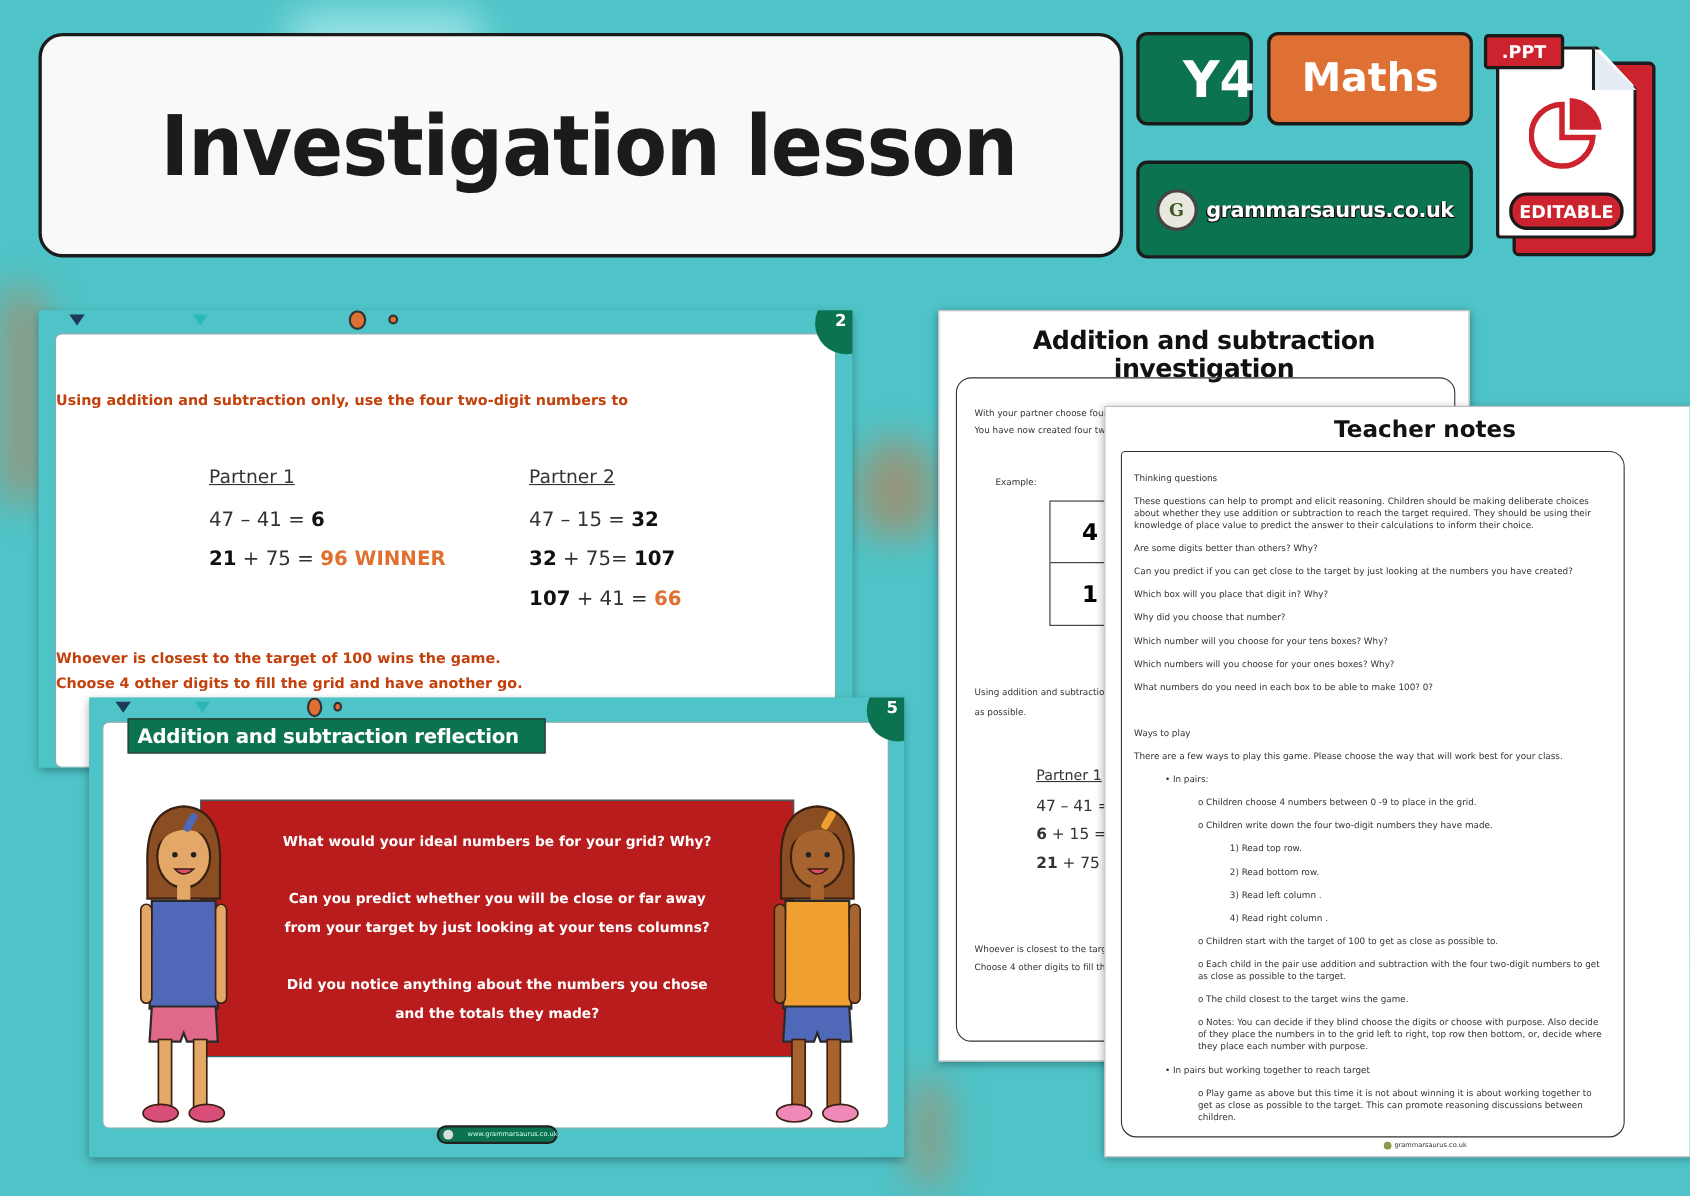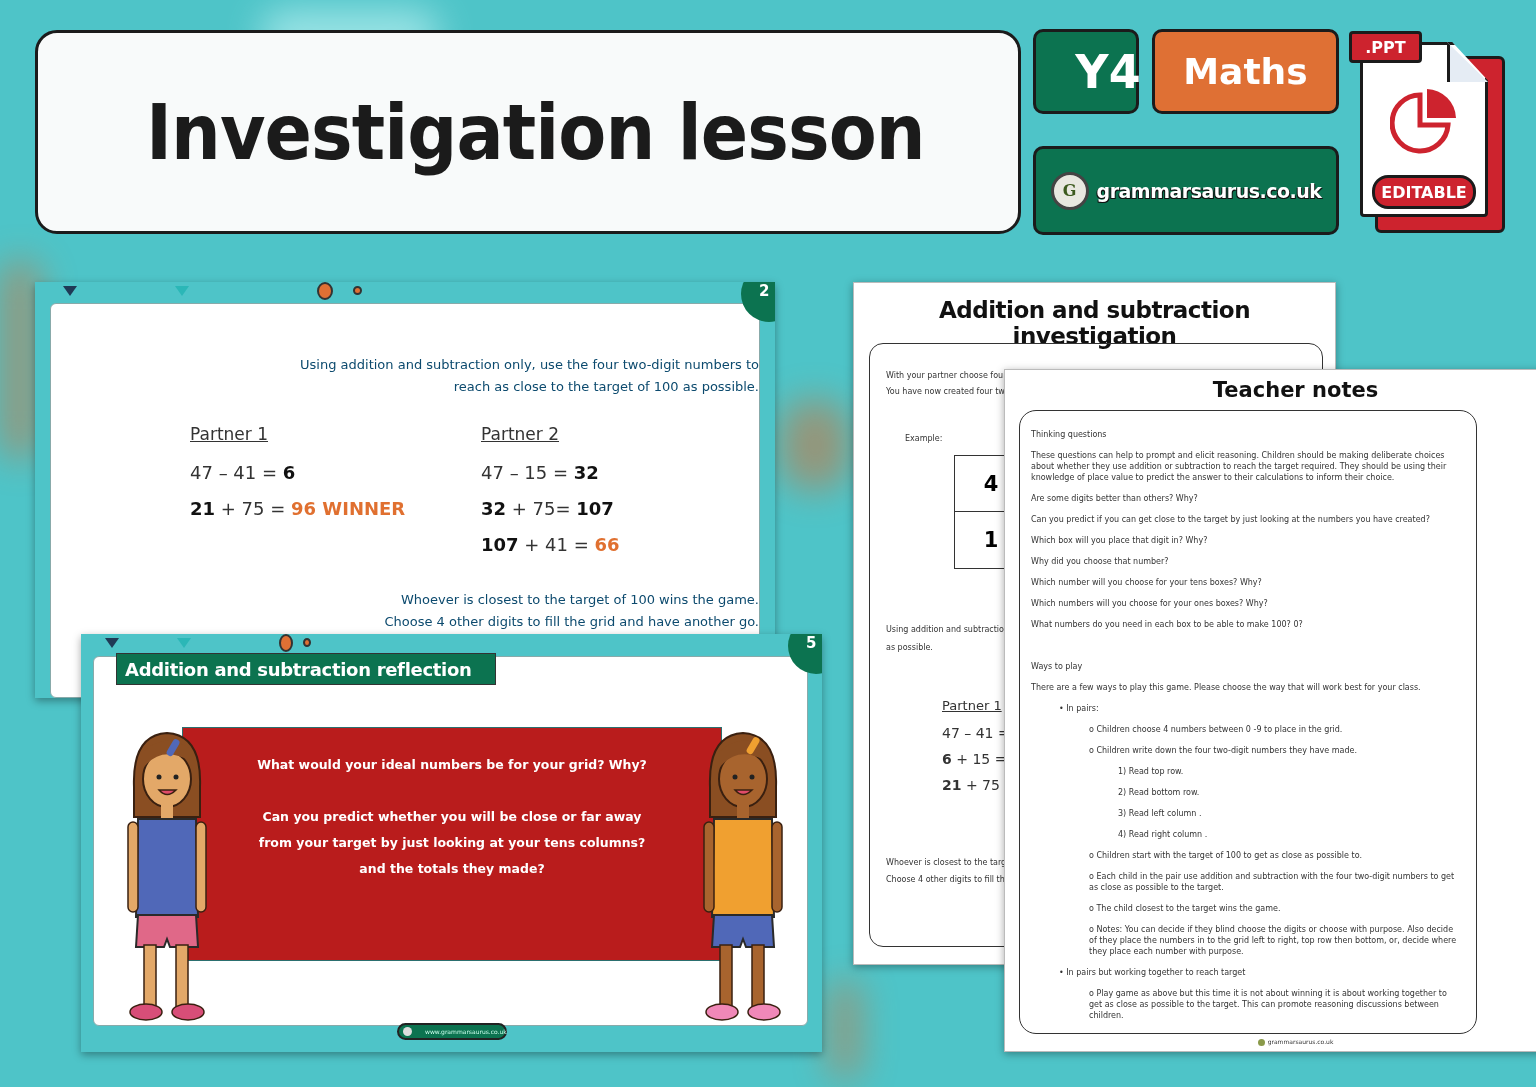--- a/index.html
+++ b/index.html
@@ -55,21 +55,21 @@
   
   .slide { position: absolute; background: #4ec4c8; box-shadow: 0 3px 8px rgba(0,0,0,.35); overflow: hidden; }
   .slide-inner { position: absolute; background: #fff; border-radius: 6px; border: 1px solid #8aa; }
   .slide-num {
     position: absolute; width: 56px; height: 56px; border-radius: 50%; background: #0c7350; color: #fff;
     font-weight: bold; font-size: 15px; display: flex; align-items: flex-end; justify-content: flex-start; padding: 0 0 22px 18px;
   }
   .dot { position: absolute; border-radius: 50%; background: #df7034; border: 2px solid #333; }
   .tri { position: absolute; width: 0; height: 0; border-left: 7px solid transparent; border-right: 7px solid transparent; border-top: 10px solid #1f3a56; }
 
-  .s2-intro { position: absolute; left: 0; width: 100%; text-align: right; font-weight: normal; font-size: 13px; color: #0c4a6e; line-height: 22px; }
+  .s2-intro { position: absolute; left: 0; width: 100%; text-align: left; font-weight: bold; font-size: 13px; color: #c2410c; line-height: 22px; }
   .partner { position: absolute; font-family: "DejaVu Sans", sans-serif; color: #333; }
   .partner-head { font-size: 17px; text-decoration: underline; margin-bottom: 11px; display: block; color: #333; }
   .eq { font-size: 18px; line-height: 36px; color: #333; white-space: nowrap; }
   .eq b { color: #111; }
   .eq .orange { color: #e07030; font-weight: bold; }
 
   .s5-header { position: absolute; left: 34px; top: 20px; width: 380px; height: 32px; background: #0c7350; border: 1px solid #333;
     color: #fff; font-weight: bold; font-size: 18px; padding-left: 8px; display: flex; align-items: center; letter-spacing: -0.3px; }
   .s5-box { position: absolute; left: 100px; top: 92px; width: 540px; height: 234px; background: #b91c1c; border: 1px solid #2b6f6f;
     color: #fff; font-weight: bold; font-size: 12.5px; text-align: center; }
@@ -129,21 +129,20 @@
 </div>
 
 <div class="slide" style="left:35px;top:282px;width:740px;height:416px;">
   <div class="tri" style="left:28px;top:4px;"></div>
   <div class="tri" style="left:140px;top:4px;border-top-color:#2bb7b7;"></div>
   <div class="dot" style="left:282px;top:0px;width:16px;height:18px;"></div>
   <div class="dot" style="left:318px;top:4px;width:9px;height:9px;"></div>
   <div class="slide-inner" style="left:15px;top:21px;width:710px;height:395px;">
     <div class="s2-intro" style="top:50px;">
       <div>Using addition and subtraction only, use the four two-digit numbers to</div>
-      <div>reach as close to the target of 100 as possible.</div>
     </div>
     <div class="partner" style="left:139px;top:120px;">
       <span class="partner-head">Partner 1</span>
       <div class="eq"><span>47 – 41 = </span><b>6</b></div>
       <div class="eq"><b>21</b><span> + 75 = </span><span class="orange">96 WINNER</span></div>
     </div>
     <div class="partner" style="left:430px;top:120px;">
       <span class="partner-head">Partner 2</span>
       <div class="eq"><span>47 – 15 = </span><b>32</b></div>
       <div class="eq"><b>32</b><span> + 75= </span><b>107</b></div>
@@ -163,20 +162,21 @@
   <div class="tri" style="left:24px;top:4px;"></div>
   <div class="tri" style="left:96px;top:4px;border-top-color:#2bb7b7;"></div>
   <div class="dot" style="left:198px;top:0px;width:14px;height:18px;"></div>
   <div class="dot" style="left:222px;top:4px;width:8px;height:9px;"></div>
   <div class="slide-inner" style="left:12px;top:22px;width:715px;height:370px;">
     <div class="s5-header" style="left:22px;top:-4px;">Addition and subtraction reflection</div>
     <div class="s5-box" style="left:88px;top:70px;">
       <p style="margin-top:24px;">What would your ideal numbers be for your grid? Why?</p>
       <p style="margin-top:26px;">Can you predict whether you will be close or far away</p>
       <p>from your target by just looking at your tens columns?</p>
+      <p style="margin-top:26px;">Did you notice anything about the numbers you chose</p>
       <p>and the totals they made?</p>
     </div>
 
     <svg class="girl" style="left:28px;top:70px;" width="90" height="300" viewBox="0 0 90 300">
       <path d="M12 60 Q10 8 45 6 Q80 8 78 60 L78 90 L12 90 Z" fill="#8a4e22" stroke="#3a2010" stroke-width="2"></path>
       <ellipse cx="45" cy="52" rx="24" ry="28" fill="#e3a868" stroke="#3a2010" stroke-width="2"></ellipse>
       <path d="M22 40 Q40 18 68 34 L68 22 Q45 4 22 24 Z" fill="#8a4e22"></path>
       <rect x="48" y="12" width="7" height="18" rx="3" fill="#5068b8" transform="rotate(30 52 20)"></rect>
       <circle cx="37" cy="50" r="2.5" fill="#222"></circle>
         <circle cx="54" cy="50" r="2.5" fill="#222"></circle>
@@ -236,21 +236,21 @@
     <div style="position:absolute;left:72px;top:381px;font-size:14px;color:#333;"><span>47 – 41 =</span></div>
     <div style="position:absolute;left:72px;top:407px;font-size:14px;color:#333;"><b>6</b><span> + 15 = 2</span></div>
     <div style="position:absolute;left:72px;top:433px;font-size:14px;color:#333;"><b>21</b><span> + 75 =</span></div>
     <div class="tiny" style="position:absolute;left:16px;top:514px;">Whoever is closest to the targ</div>
     <div class="tiny" style="position:absolute;left:16px;top:531px;">Choose 4 other digits to fill th</div>
   </div>
 </div>
 
 <div class="doc" style="left:1004px;top:369px;width:583px;height:683px;">
   <div class="doc-title" style="top:8px;font-size:21px;">Teacher notes</div>
-  <div class="doc-frame" style="left:14px;top:40px;width:458px;height:624px;border-top-left-radius:4px;border-radius:17px;">
+  <div class="doc-frame" style="left:14px;top:40px;width:458px;height:624px;border-top-left-radius:4px;">
     <div class="tn-body">
       <p>Thinking questions</p>
       <p>These questions can help to prompt and elicit reasoning. Children should be making deliberate choices about whether they use addition or subtraction to reach the target required. They should be using their knowledge of place value to predict the answer to their calculations to inform their choice.</p>
       <p>Are some digits better than others? Why?</p>
       <p>Can you predict if you can get close to the target by just looking at the numbers you have created?</p>
       <p>Which box will you place that digit in? Why?</p>
       <p>Why did you choose that number?</p>
       <p>Which number will you choose for your tens boxes? Why?</p>
       <p>Which numbers will you choose for your ones boxes? Why?</p>
       <p style="margin-bottom:31px;">What numbers do you need in each box to be able to make 100? 0?</p>

